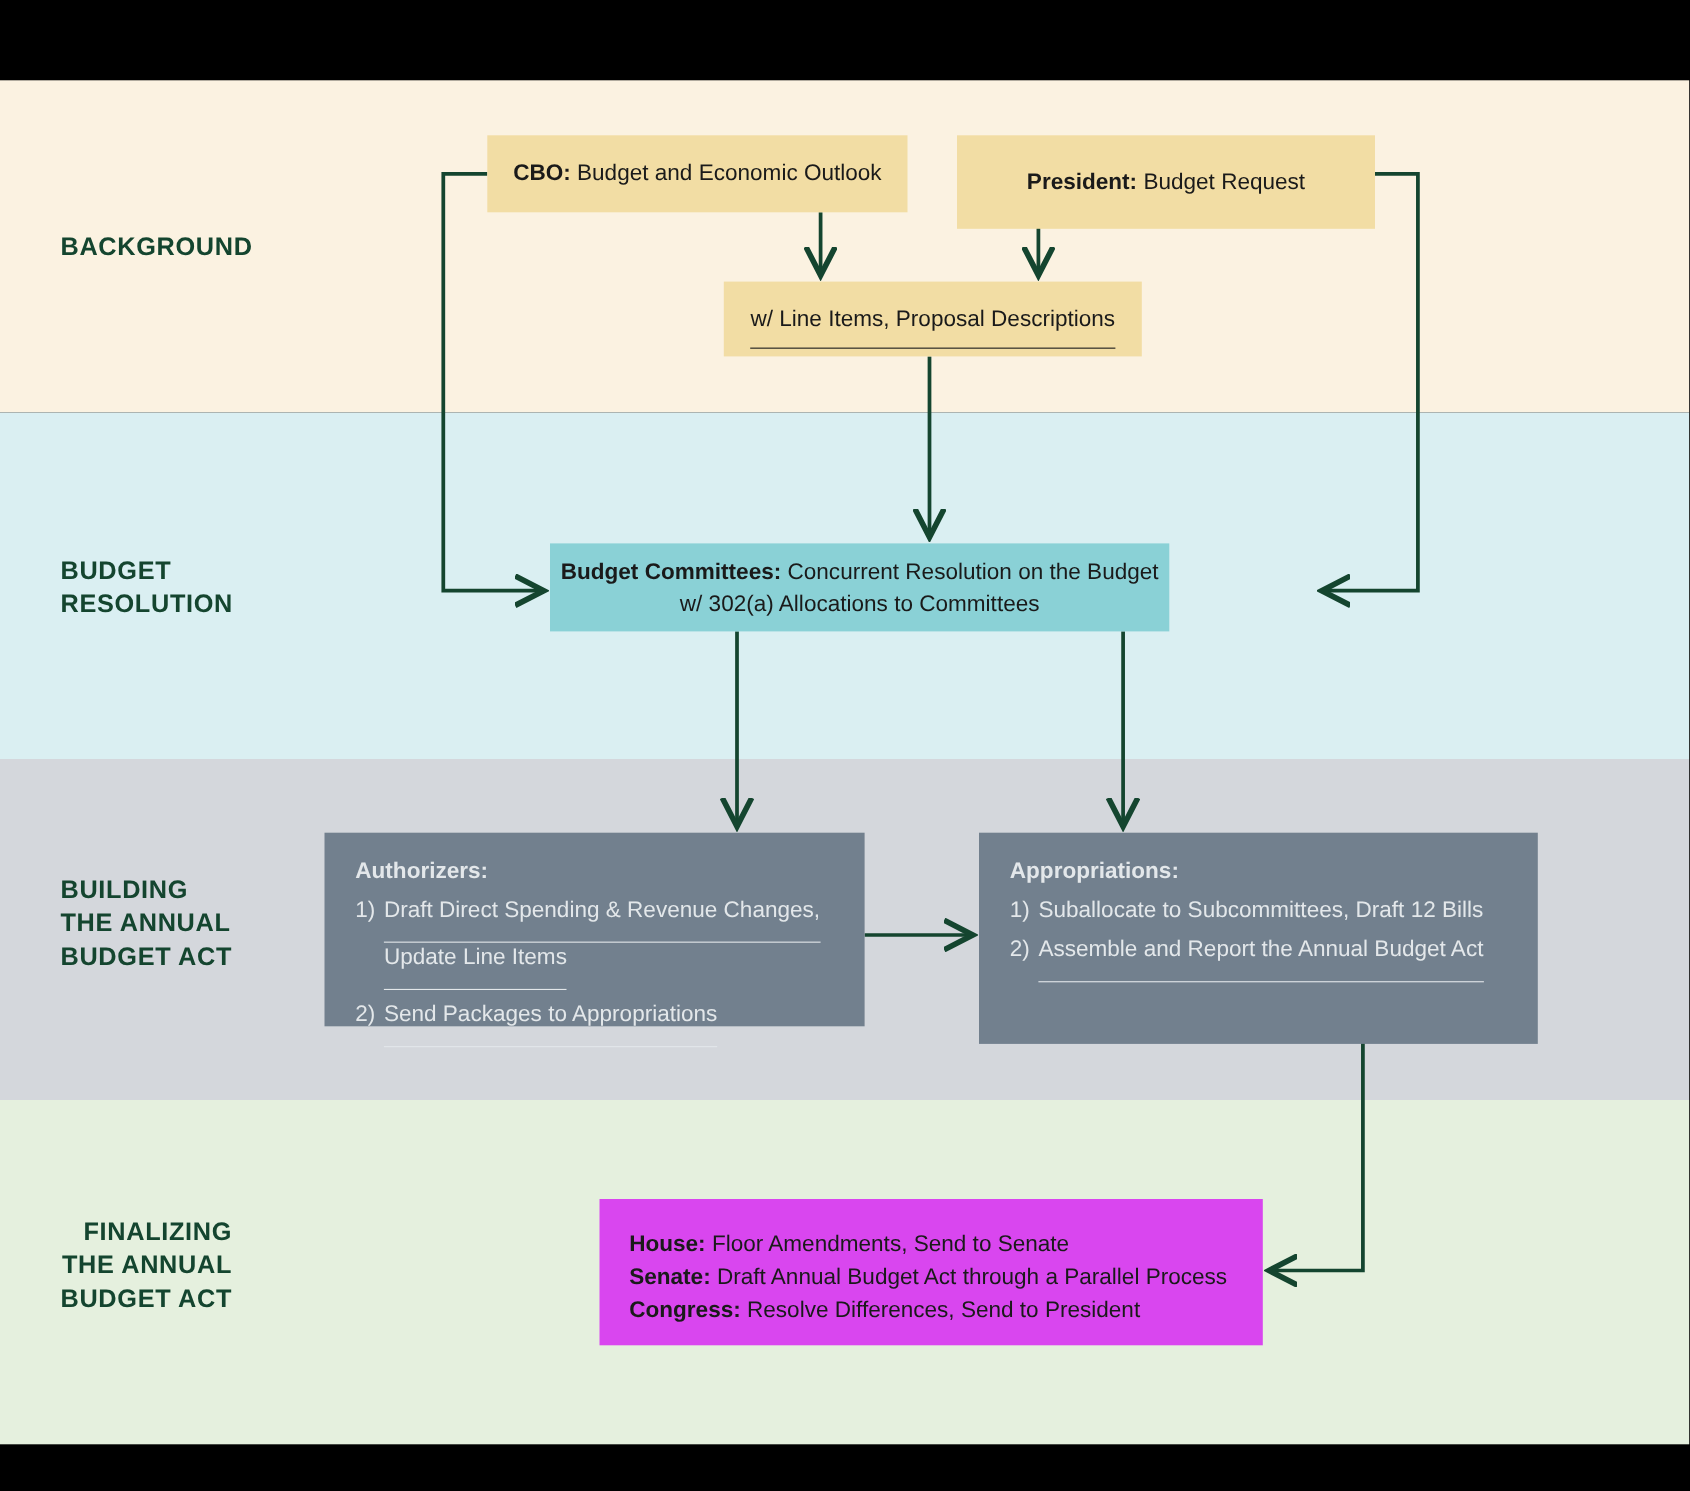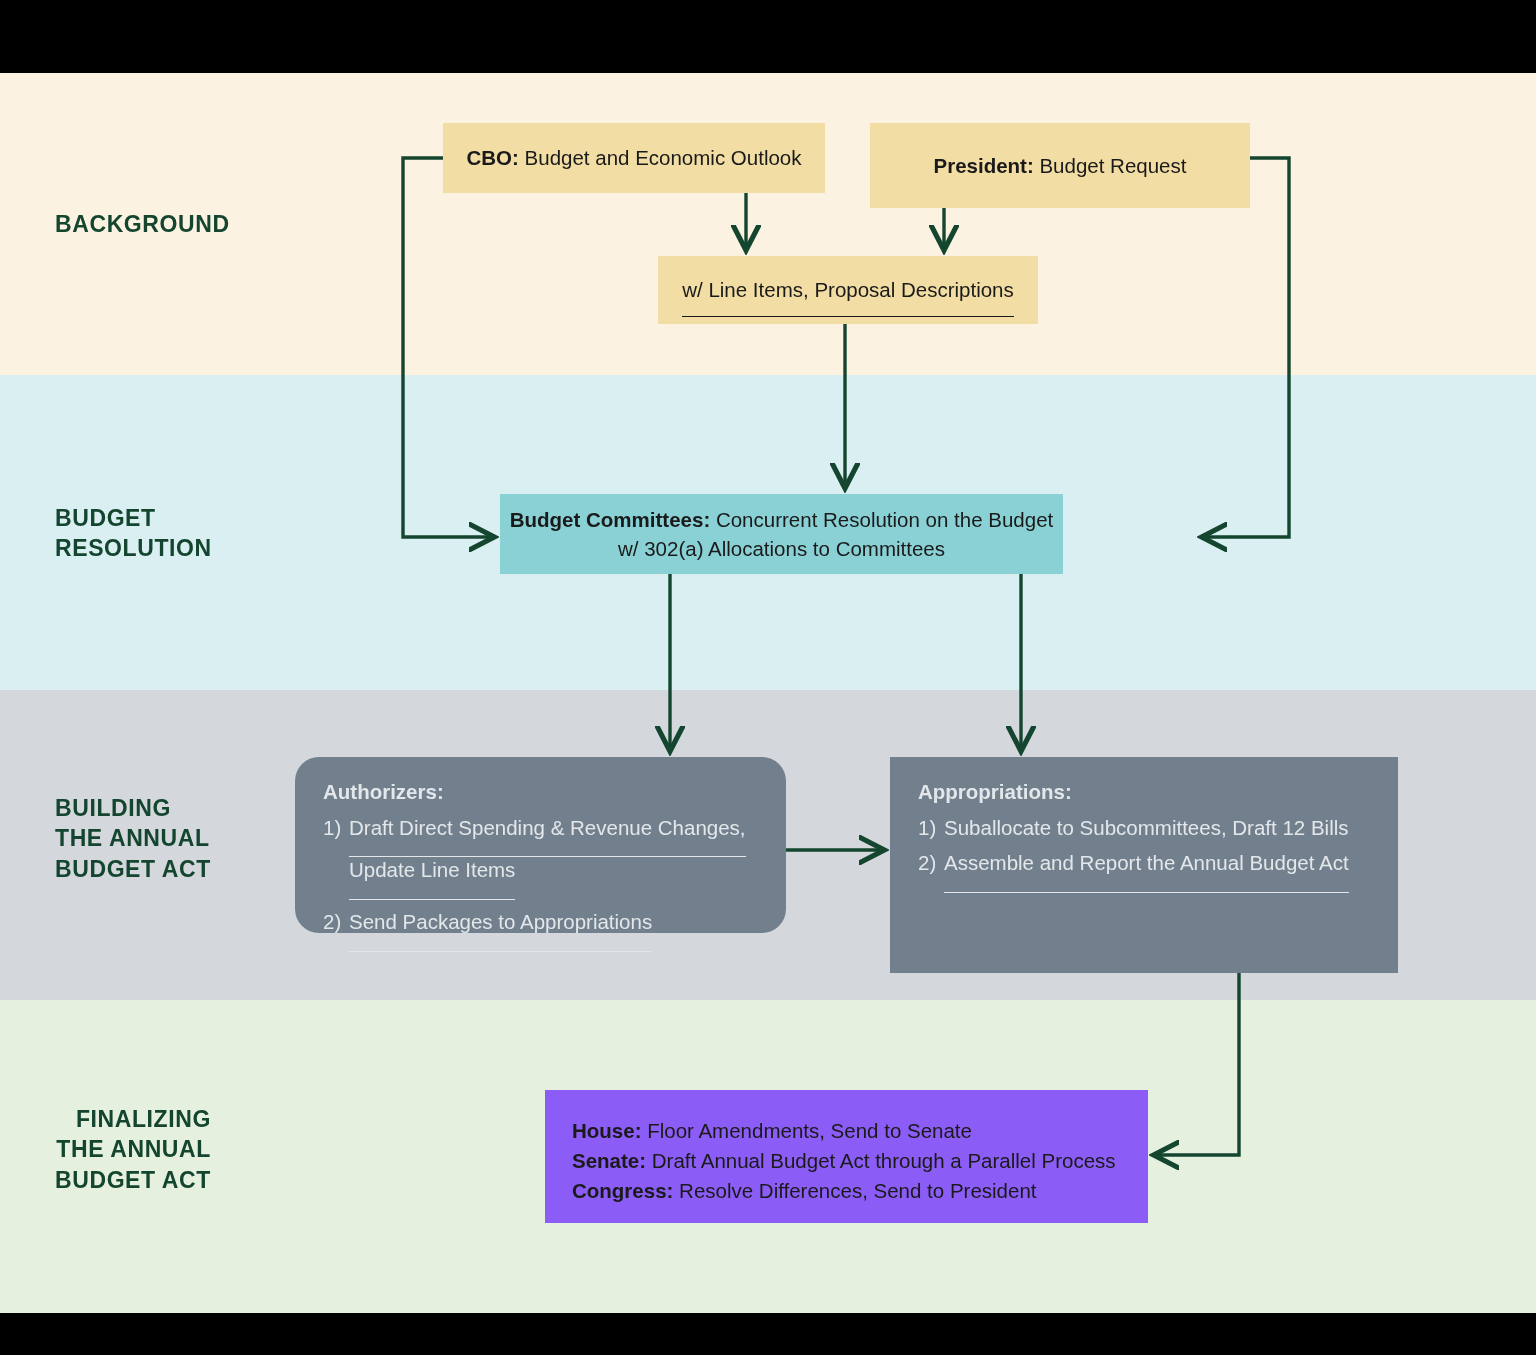--- a/index.html
+++ b/index.html
@@ -31,33 +31,33 @@
   #label-background{left:55px;top:209px;}
   #label-resolution{left:55px;top:503px;}
   #label-building{left:55px;top:793px;}
   #label-finalizing{left:55px;top:1104px;text-align:right;}
 
   
   .box{position:absolute;box-sizing:border-box;}
   .box-tan{background:#f2dda4;color:#1a1a1a;}
   .box-teal{background:#8ad1d6;color:#1a1a1a;}
   .box-slate{background:#72808e;color:#e3e7ea;}
-  .box-green{background:#8b5cf6;color:#1a1a1a;}
+  .box-green{background:#d946ef;color:#1a1a1a;}
 
   .box-center{display:flex;align-items:center;justify-content:center;text-align:center;}
   .box-text{font-size:20.5px;line-height:1.42;}
   .box-text b{font-weight:bold;}
   .u{border-bottom:1.6px solid currentColor;padding-bottom:15px;}
 
   #box-cbo{left:443px;top:123px;width:382px;height:70px;}
   #box-president{left:870px;top:123px;width:380px;height:85px;}
   #box-committees{left:658px;top:256px;width:380px;height:68px;}
   #box-budget-committees{left:500px;top:494px;width:563px;height:80px;text-align:center;}
-  #box-authorizers{left:295px;top:757px;width:491px;height:176px;border-radius:24px;}
-  #box-appropriations{left:890px;top:757px;width:508px;height:216px;}
+  #box-authorizers{left:295px;top:757px;width:491px;height:176px;}
+  #box-appropriations{left:890px;top:757px;width:508px;height:192px;}
   #box-congress{left:545px;top:1090px;width:603px;height:133px;}
 
   .box-list{padding:22px 0 0 28px;font-size:20.5px;line-height:1.3;}
   .box-list .hdr{font-weight:bold;margin-bottom:6px;}
   .li{display:flex;margin-top:9px;}
   .li .num{width:26px;flex:0 0 26px;}
   .li .txt{flex:1;}
   .li .txt span.u{display:inline-block;}
 
   #box-congress .inner{padding:26px 0 0 27px;font-size:20.5px;line-height:1.46;}

